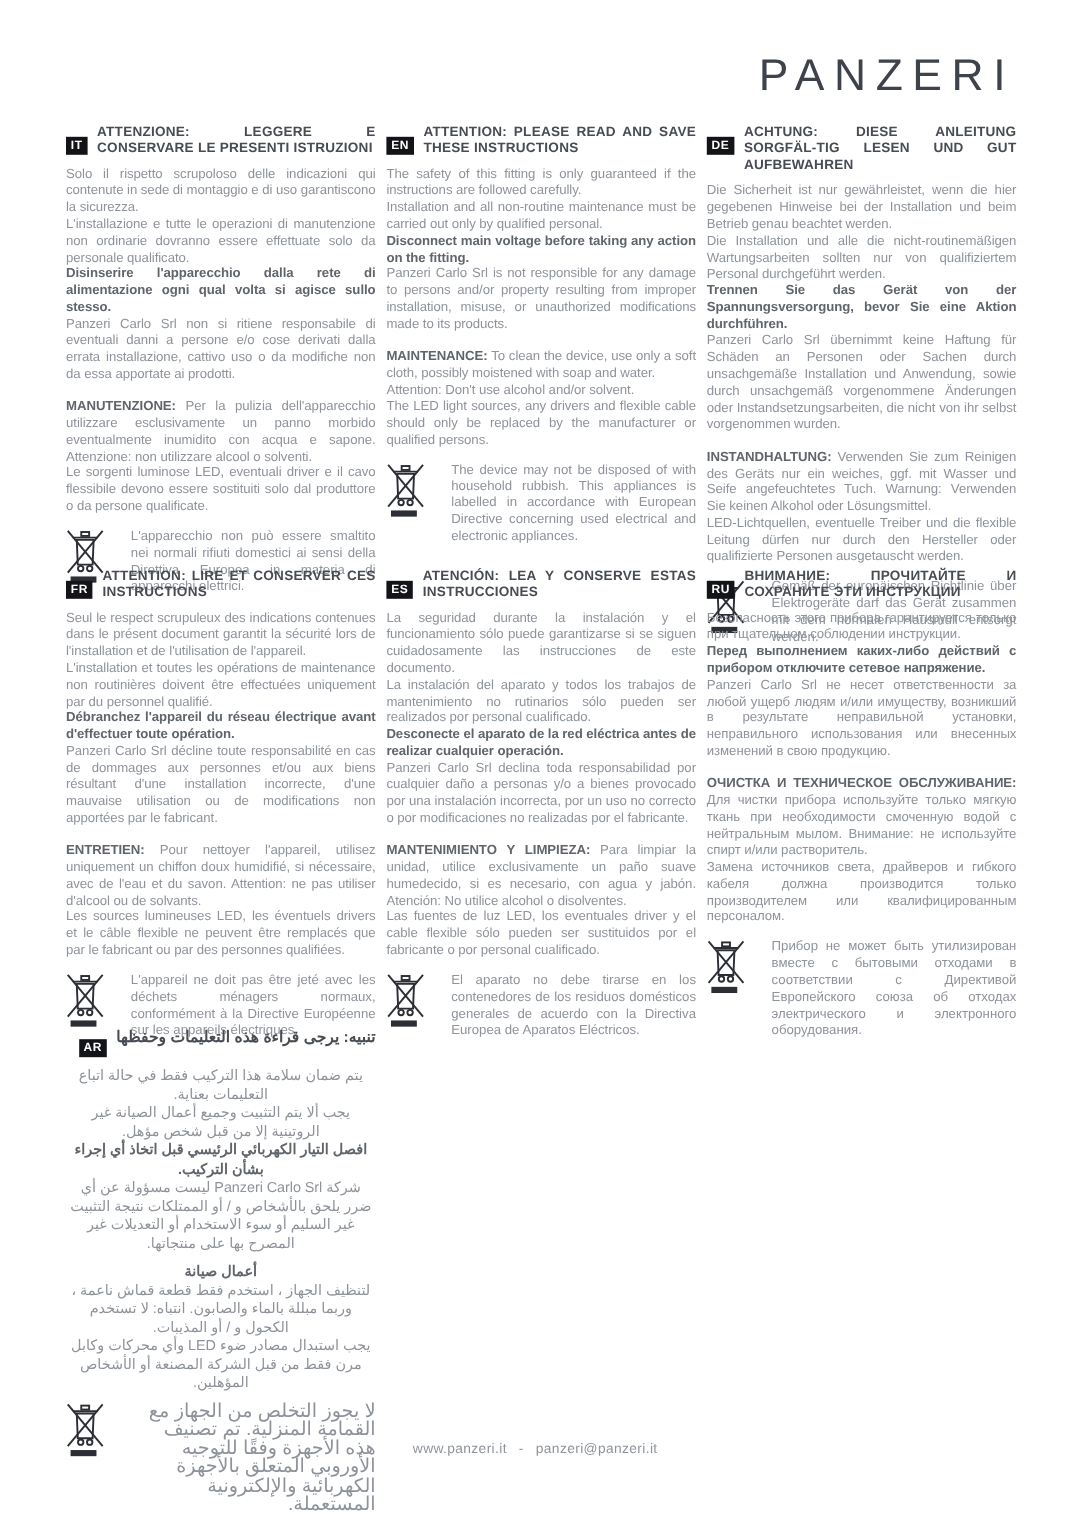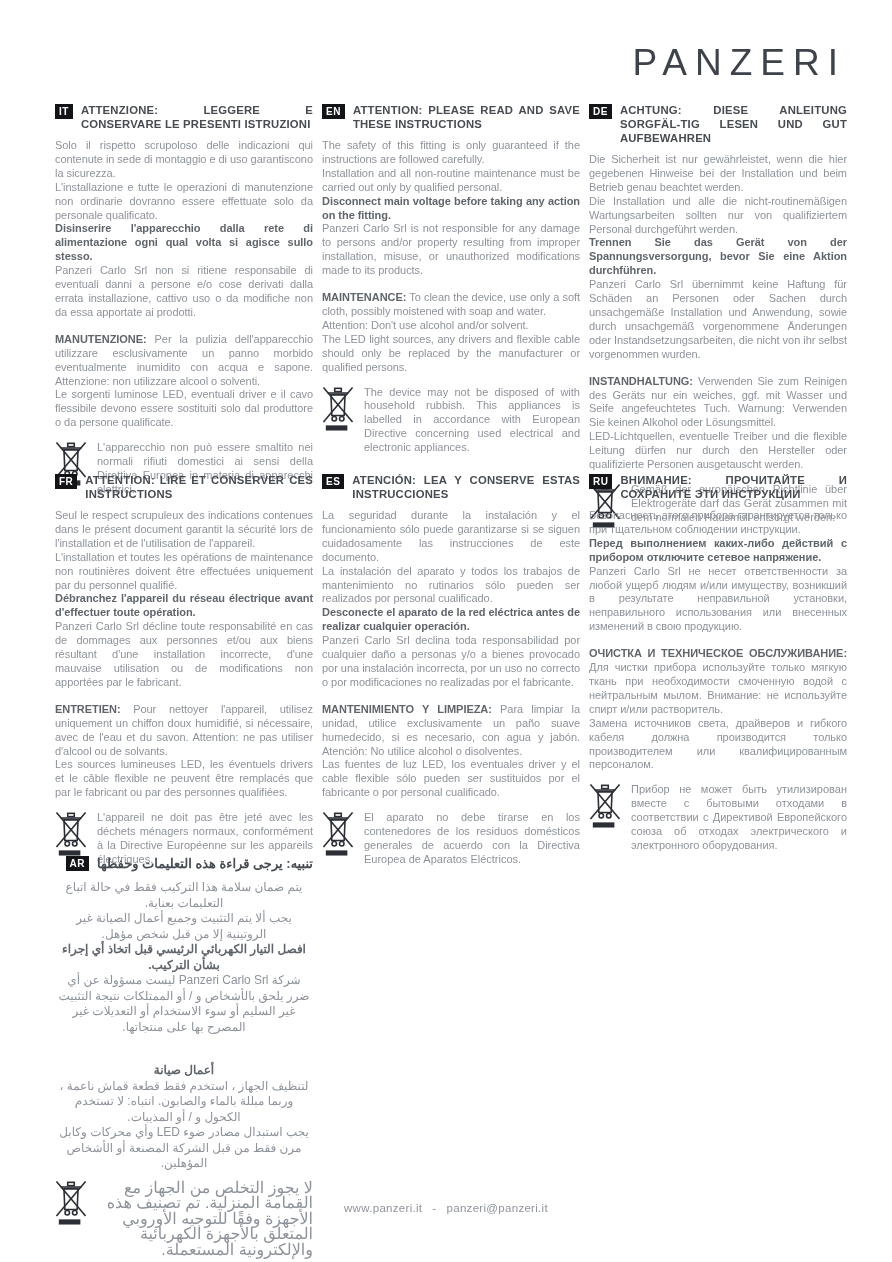--- a/index.html
+++ b/index.html
@@ -14,45 +14,45 @@
     color:#3e434b; white-space:nowrap;
   }
   .content { position:absolute; left:55px; top:103px; width:792px; }
   .grid { display:grid; grid-template-columns:258px 258px 258px; column-gap:9px; align-items:start; }
   .row1 { height:370px; }
   .row2 { height:382px; }
 
   .sec-header { display:flex; gap:8px; margin-bottom:8px; align-items:flex-start; }
   .badge {
     background:#131418; color:#ffffff; font-weight:bold;
-    font-size:10px; line-height:13px; padding:1px 4px; margin-top:1px;
+    font-size:10px; line-height:13px; padding:1px 4px; margin-top:11px;
     flex:0 0 auto; letter-spacing:0.5px;
   }
   .title {
     flex:1; font-size:11.3px; line-height:14px; font-weight:bold;
     color:#474c53; text-align:justify; letter-spacing:0.2px;
   }
   .para {
     font-size:11px; line-height:13.9px; color:#8e939b;
     text-align:justify; letter-spacing:-0.05px;
   }
   .para.gap { margin-top:13px; }
   .para b, .weee-text b { color:#60656c; font-weight:bold; }
 
-  .weee { display:flex; gap:10px; margin-top:11px;justify-content:space-between; }
+  .weee { display:flex; gap:22px; margin-top:11px;justify-content:space-between; }
   .weee-ico { flex:0 0 32px; }
   .weee-ico svg { width:32px; height:45px; display:block; }
   .weee-text { flex:1; font-size:11px; line-height:13.9px; color:#8e939b; text-align:justify; }
 
   
   .ar { width:258px; margin-top:0; direction:rtl; }
   .ar .sec-header { direction:ltr; justify-content:flex-end; }
   .ar .title { flex:0 0 auto; font-size:13px; line-height:17px; }
   .ar .para { text-align:center; font-size:12px; line-height:15.5px; }
-  .ar .para.gap { margin-top:28px; }
+  .ar .para.gap { margin-top:8px; }
   .ar .para b { font-weight:bold; }
   .ar .weee { flex-direction:row-reverse; margin-top:8px; }
   .ar .weee-text { text-align:right; font-size:16px; line-height:15.5px; }
 
   .footer {
     position:absolute; left:0; right:0; bottom:48px;
     text-align:center; font-size:11.5px; color:#8f949c; letter-spacing:0.3px;
   }
   .footer span { margin:0 5px; }
 </style>

